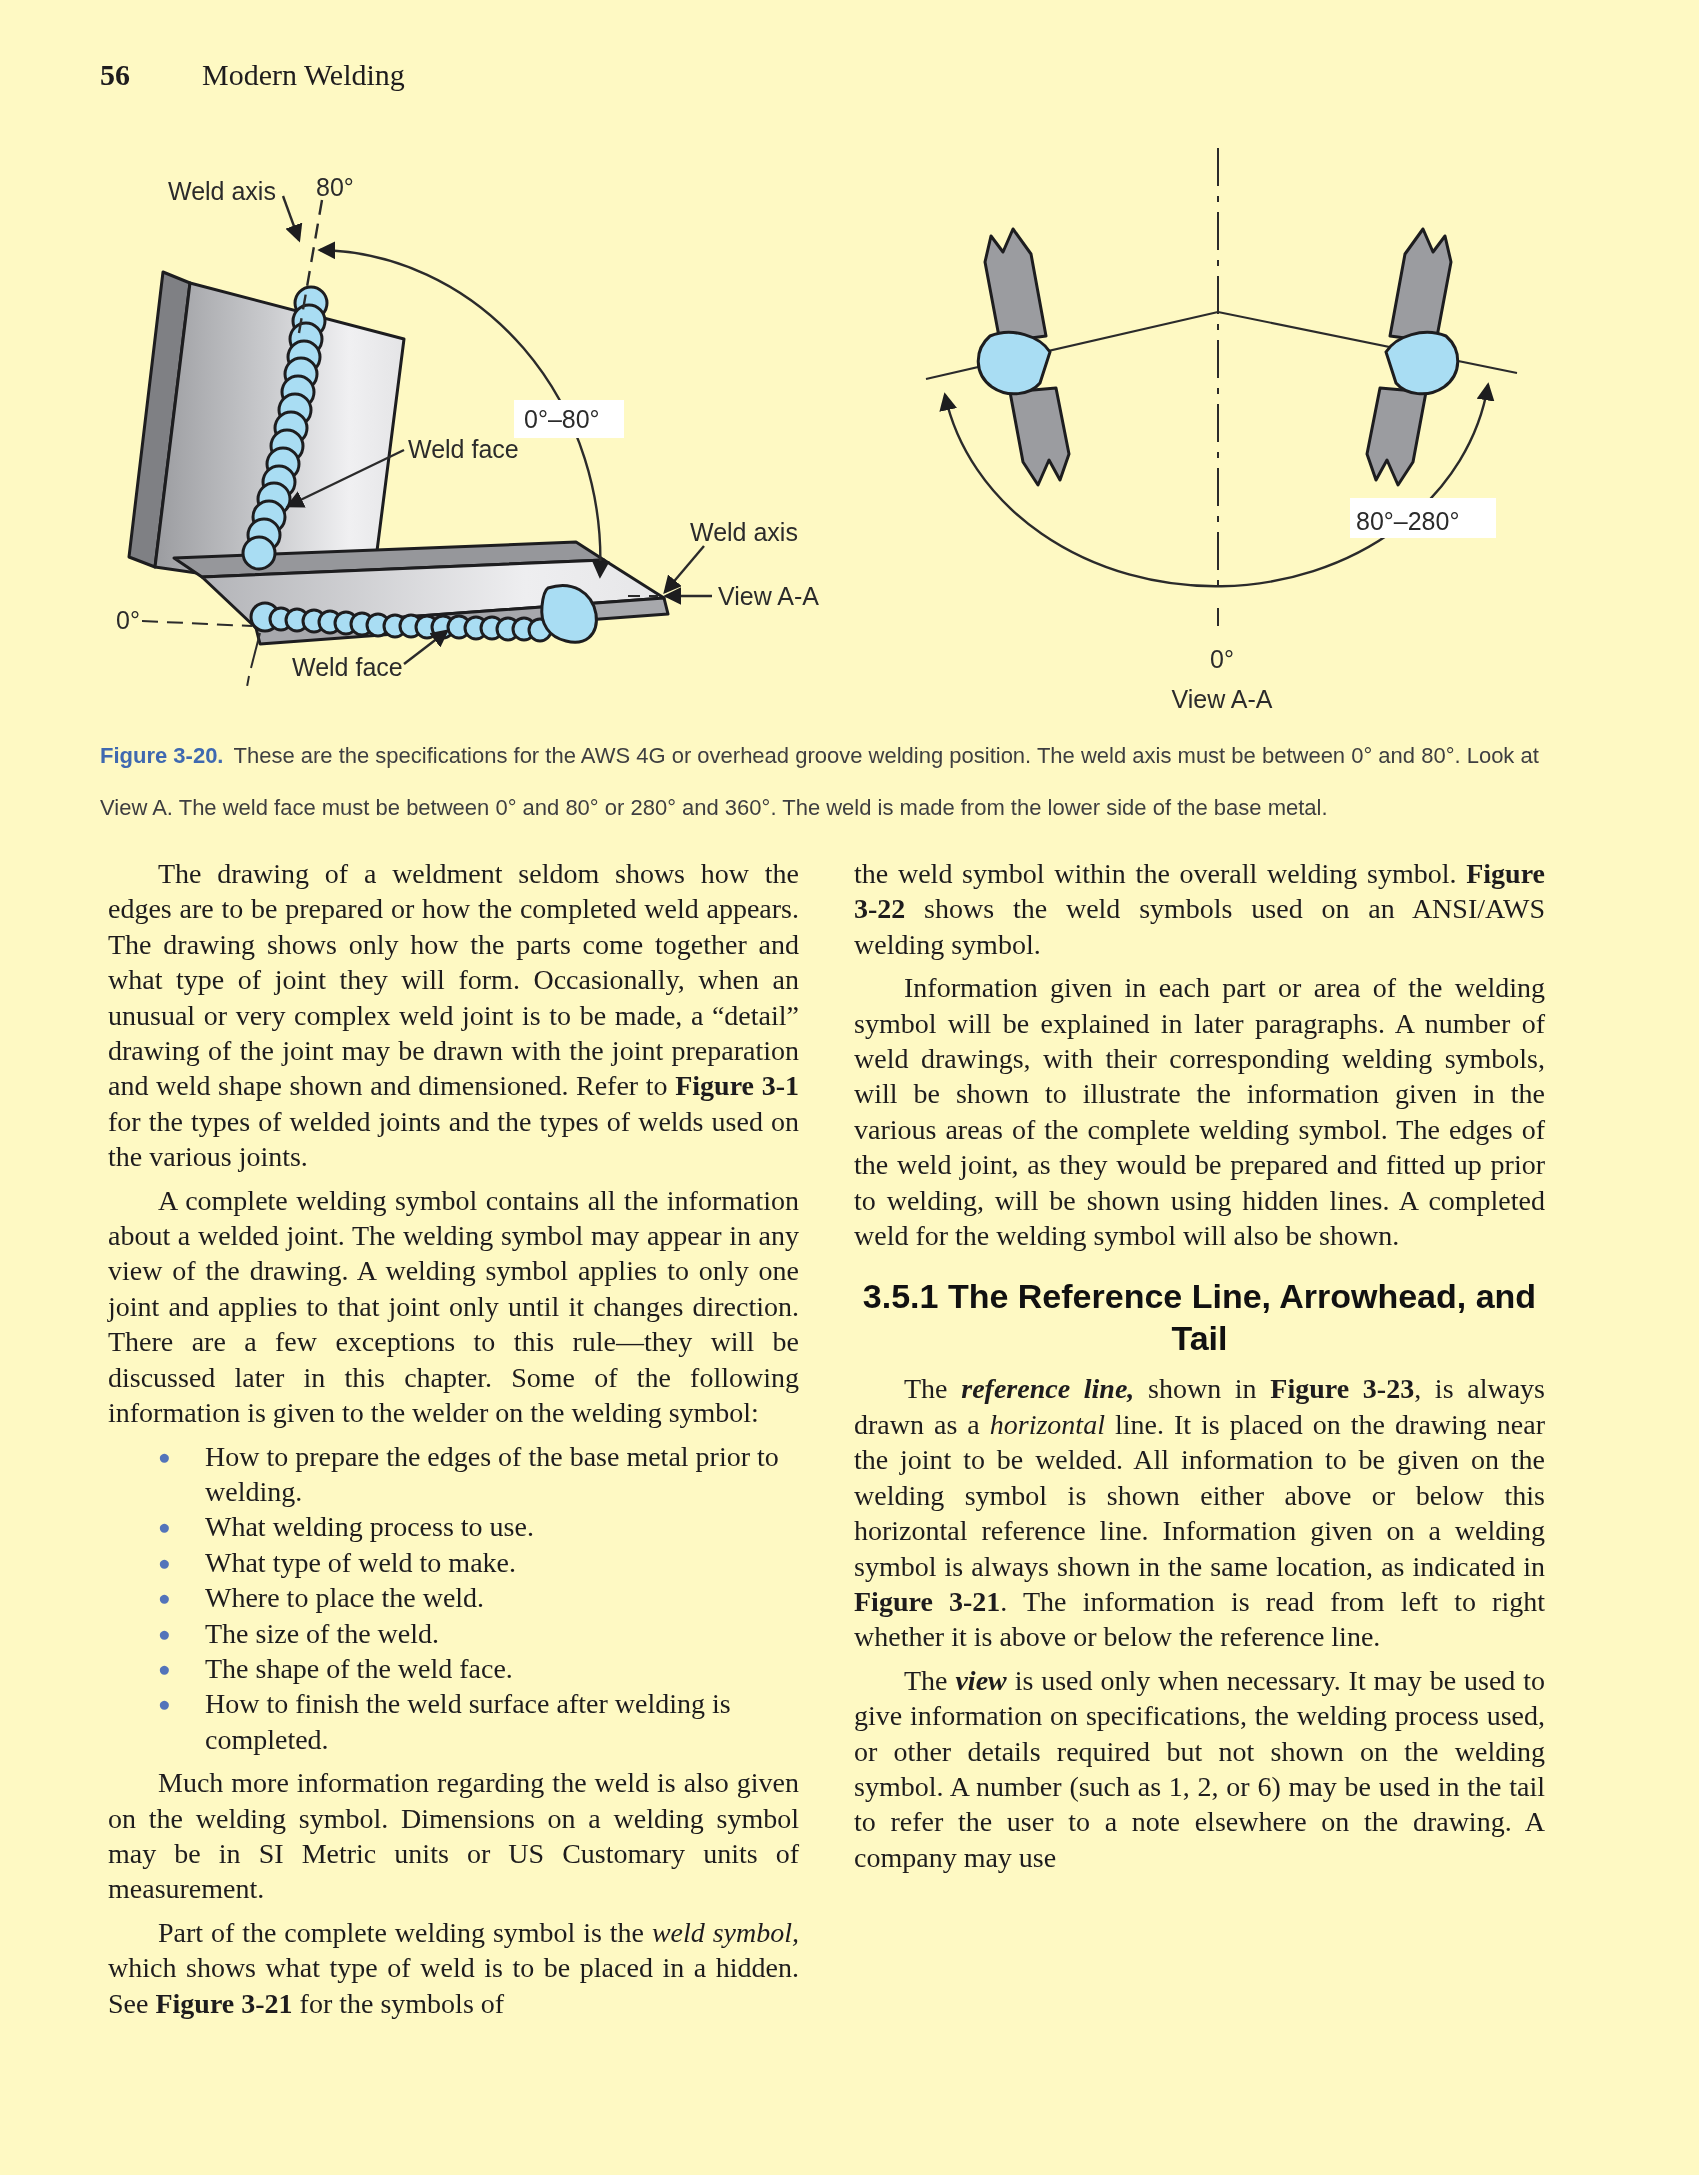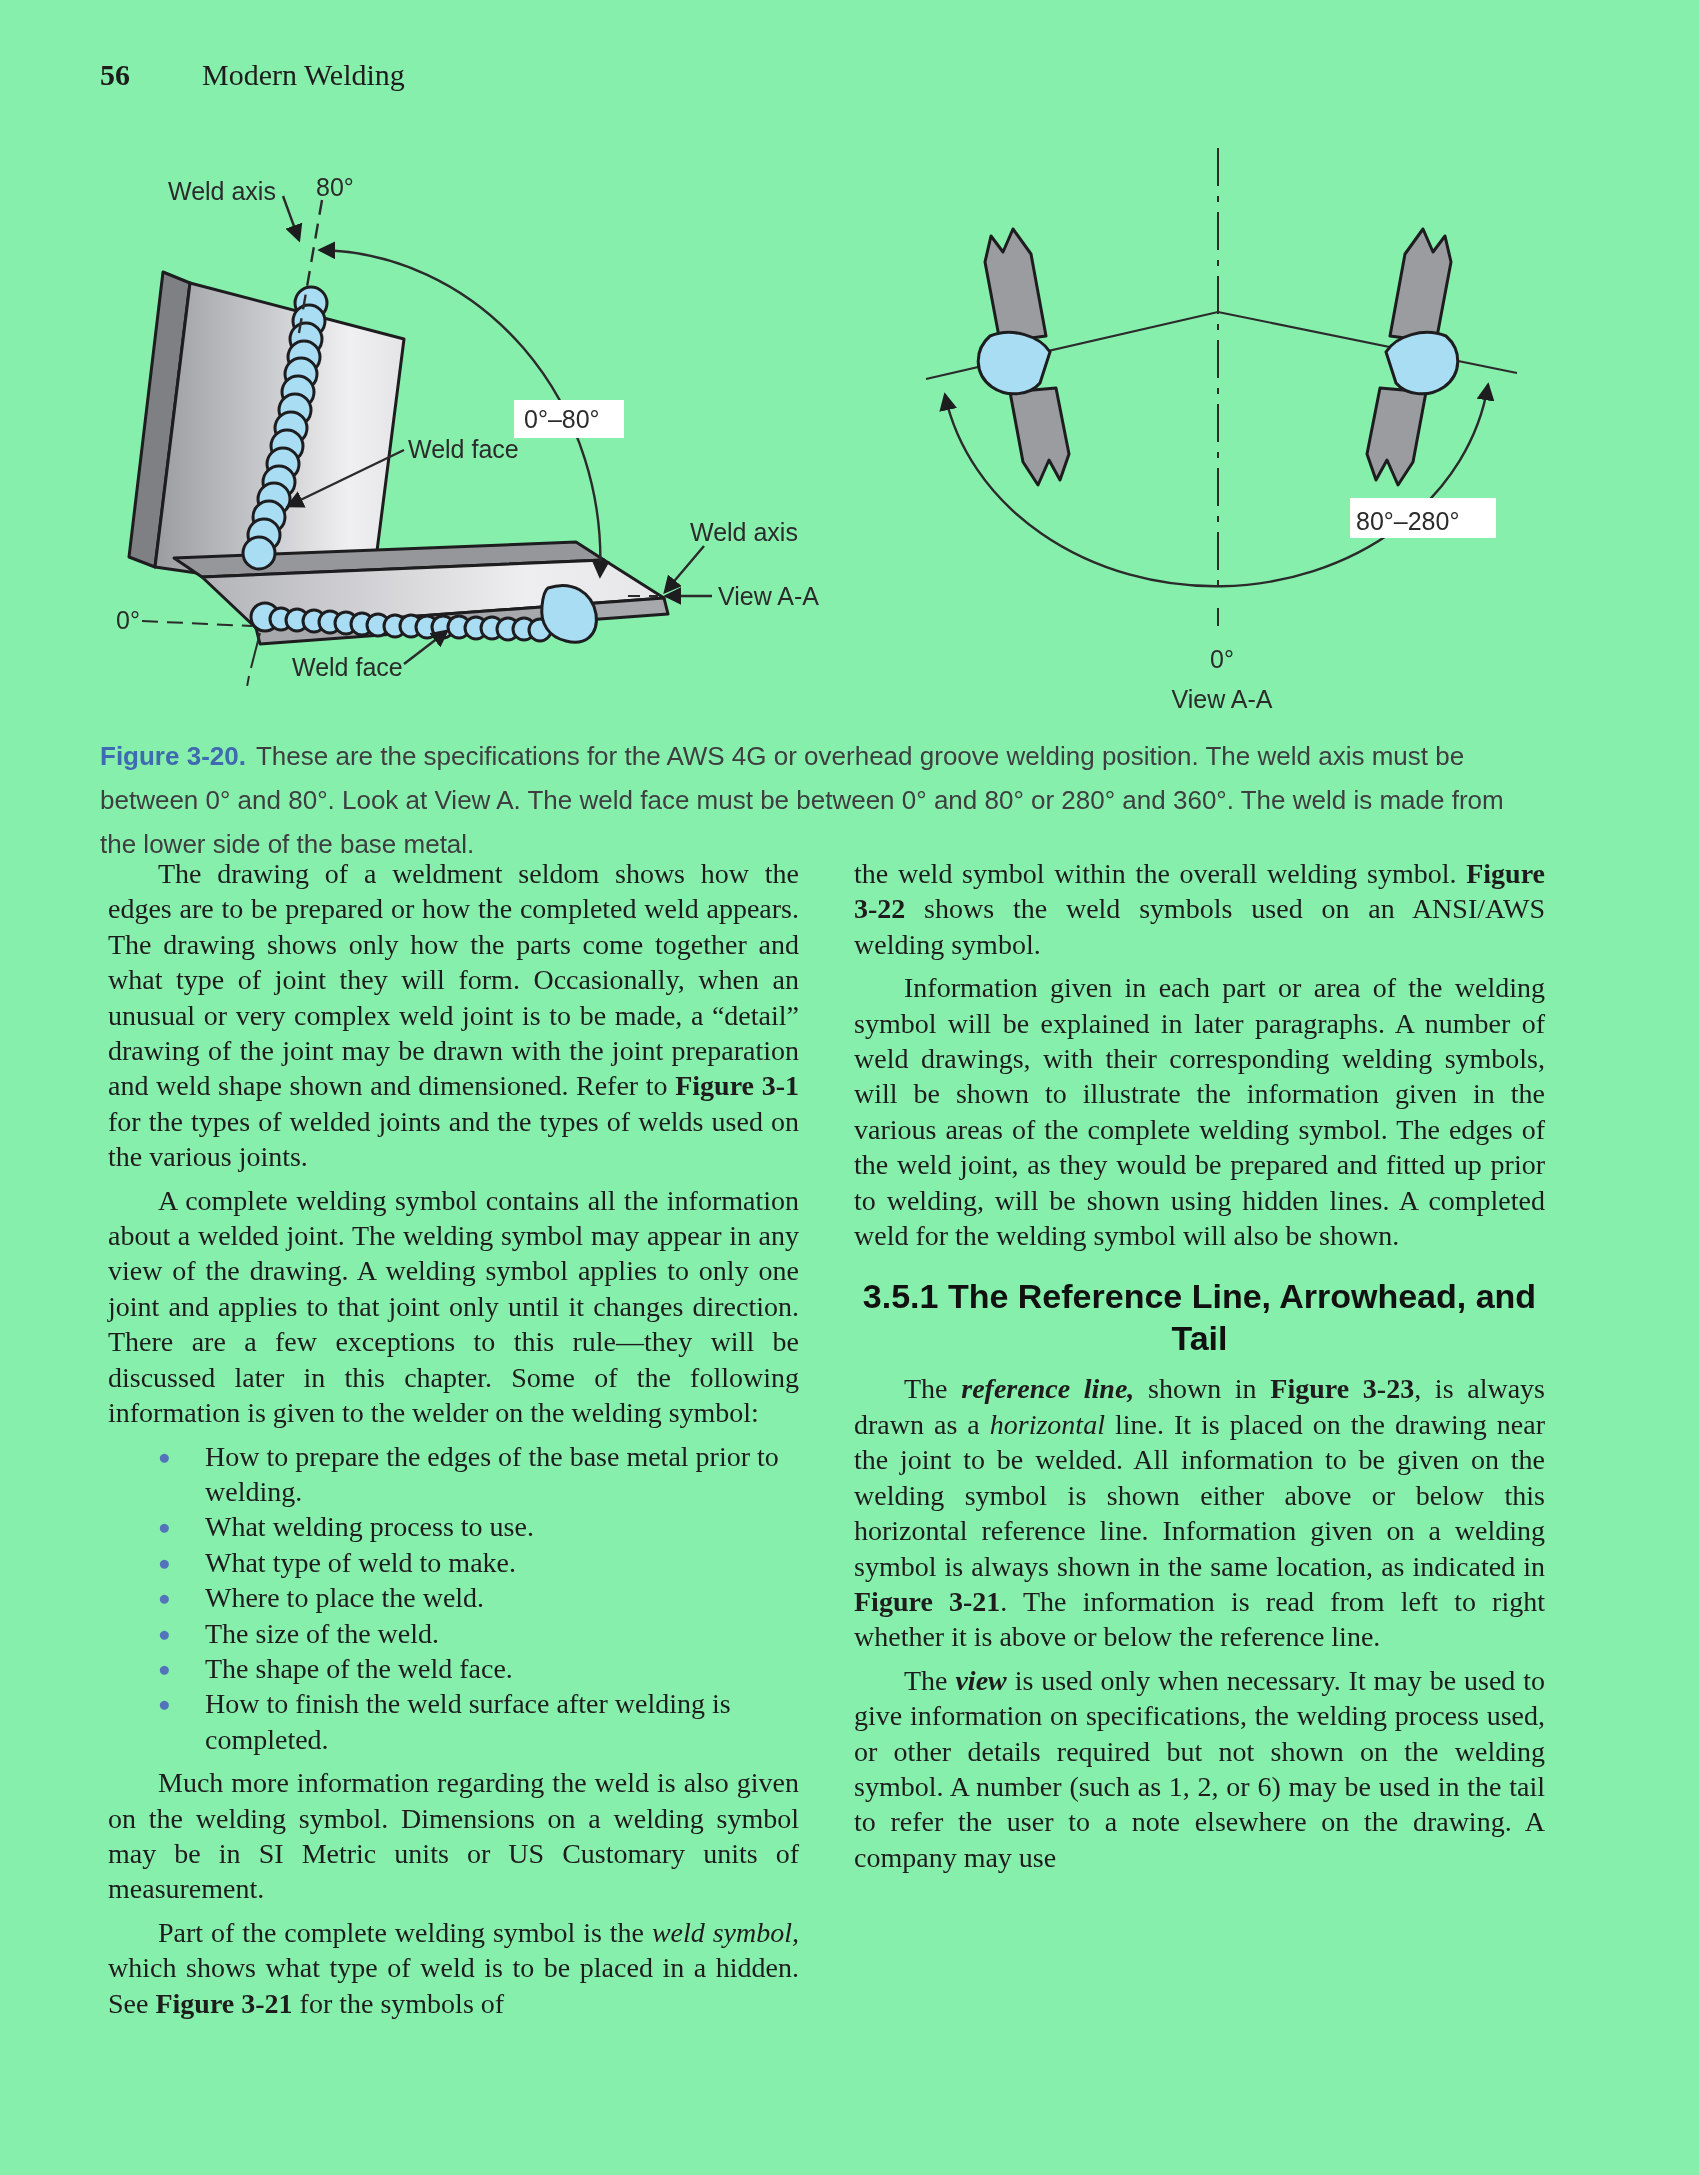--- a/index.html
+++ b/index.html
@@ -1,35 +1,35 @@
 <!DOCTYPE html>
 <html style="--accent: #3f69b0; --bullet: #5374ba; --bead: #a9ddf3; --capgray: #3e3e40; --body: #1e1c1d;"><head>
 <meta charset="utf-8">
 <style>
   :root{
     --accent:#3f69b0; --bullet:#5374ba; --bead:#a9ddf3;
     --body:#1e1c1d; --capgray:#3e3e40; --line:#1d1d1f;
   }
   html,body{margin:0;padding:0;background:#888;}
   #page{
-    position:relative;width:1699px;height:2175px;background:#86efac;
+    position:relative;width:1699px;height:2175px;background:#fef9c3;
     overflow:hidden;font-family:"Liberation Serif",serif;color:var(--body);
   }
   #hdr{position:absolute;left:100px;top:58px;font-size:30px;line-height:34px;}
   #hdr .pnum{font-weight:bold;}
   #hdr .btitle{margin-left:72px;font-weight:normal;}
   #fig{position:absolute;left:0;top:0;width:1699px;height:716px;pointer-events:none;}
   #fig text{font-family:"Liberation Sans",sans-serif;font-size:25px;fill:#2b2b2b;}
   .oln{stroke:var(--line);stroke-width:3;stroke-linejoin:round;}
   .thin{stroke:#2b2b2b;stroke-width:2;fill:none;}
   .thin25{stroke:#2b2b2b;stroke-width:2.4;fill:none;}
   .bead{fill:var(--bead);stroke:var(--line);stroke-width:3;}
   #caption{
     position:absolute;left:100px;top:708px;width:1447px;
-    font-family:"Liberation Sans",sans-serif;font-size:26px;line-height:44px;color:var(--capgray);
+    font-family:"Liberation Sans",sans-serif;font-size:22px;line-height:52px;color:var(--capgray);
   }
   #caption .caplabel{color:var(--accent);font-weight:bold;margin-right:10px;}
   .col{position:absolute;top:848px;width:707px;text-align:justify;
        font-size:28px;line-height:35.4px;}
   #leftcol{left:100px;} #rightcol{left:846px;}
   .body-p{margin:8px;}
   .body-p.indent{text-indent:50px;}
   .b{font-weight:bold;} .i{font-style:italic;}
   ul.bullets{margin:0;padding:0 0 0 105px;list-style:none;text-align:left;}
   ul.bullets li{position:relative;line-height:35.4px;}

